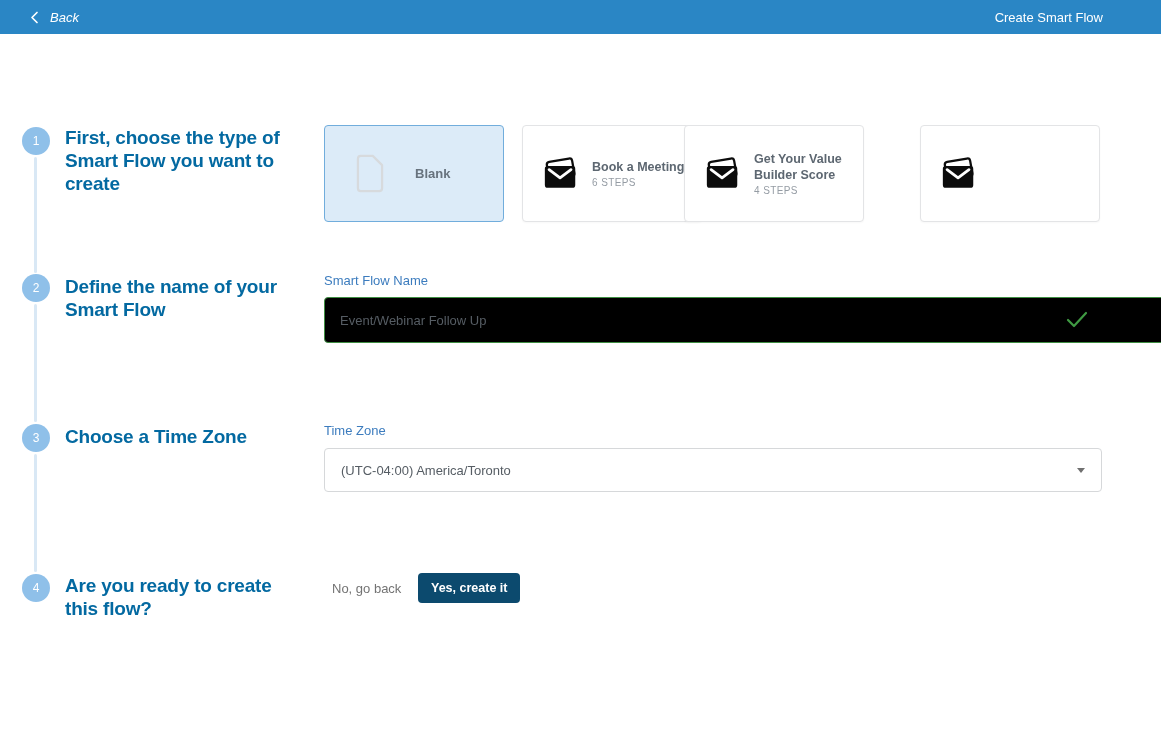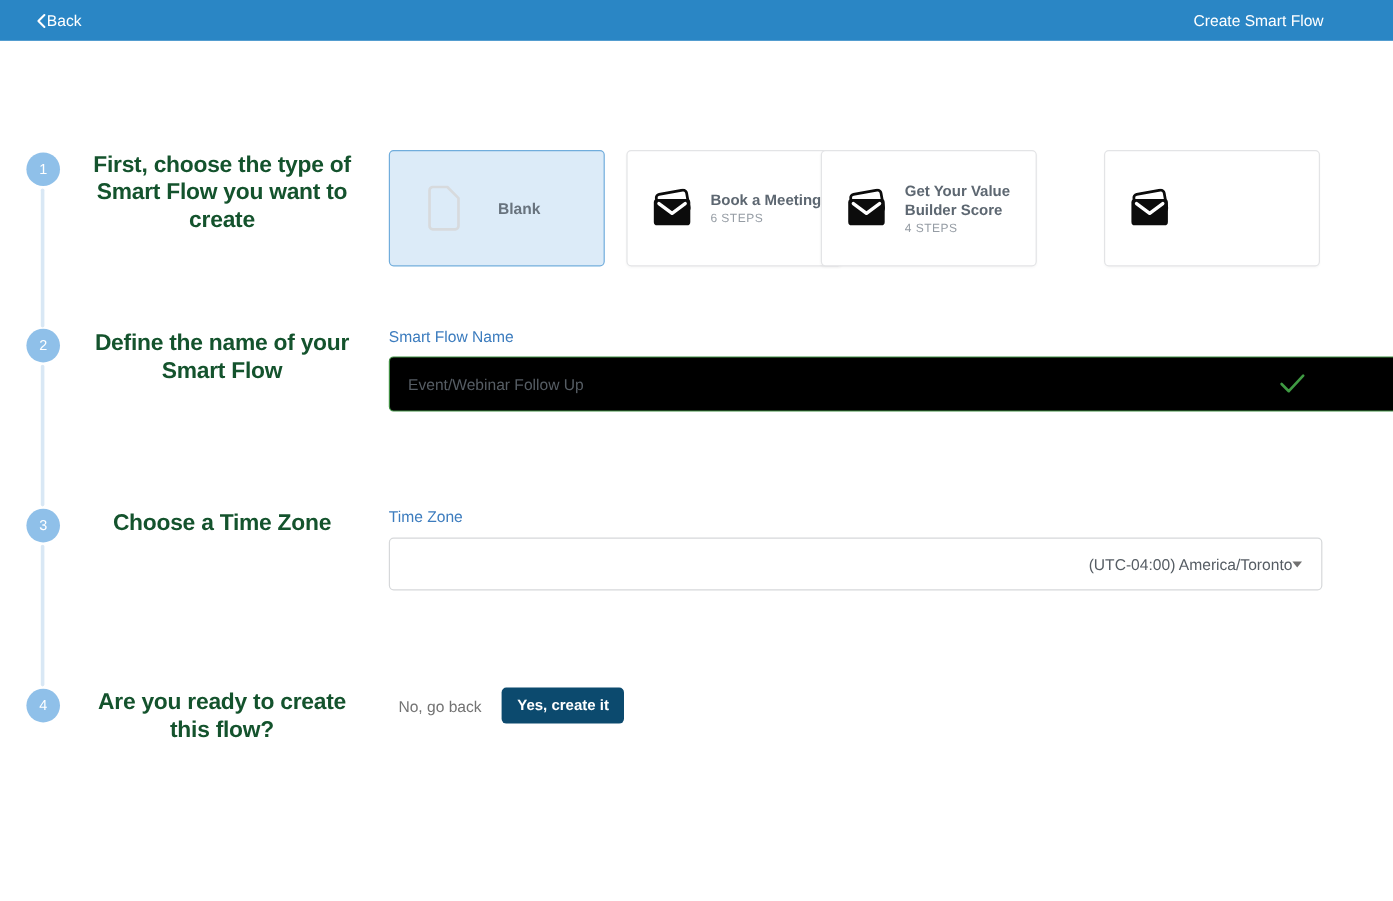--- a/index.html
+++ b/index.html
@@ -3,31 +3,31 @@
 <meta charset="utf-8">
 <style>
   html,body{margin:0;padding:0;background:#fff;}
   body{font-family:"Liberation Sans", sans-serif;}
   .screen{position:relative;width:1161px;height:751px;background:#ffffff;overflow:hidden;}
 
   
   .topbar{position:absolute;top:0;left:0;width:1161px;height:34px;background:#2a86c5;
           box-sizing:border-box;display:flex;align-items:center;justify-content:space-between;
           padding:0 58px 0 30px;color:#fff;font-size:13px;}
-  .back-btn{display:flex;align-items:center;cursor:pointer;}
+  .back-btn{display:flex;align-items:center;gap:11px;cursor:pointer;font-style:italic;}
   .topbar-title{font-size:13px;color:#fff;}
 
   
   .step-circle{position:absolute;left:22px;width:28px;height:28px;border-radius:50%;
                background:#8fc0e9;color:#fff;font-size:12px;display:flex;align-items:center;justify-content:center;}
   .c1{top:127px}.c2{top:274px}.c3{top:424px}.c4{top:574px}
   .connector{position:absolute;left:34px;width:3px;background:#d9e8f5;border-radius:2px;}
   .k1{top:157px;height:116px}.k2{top:304px;height:118px}.k3{top:454px;height:118px}
   .step-heading{position:absolute;left:65px;width:240px;font-size:19px;line-height:23px;
-                font-weight:700;color:#14532d;letter-spacing:-0.2px;text-align:center;}
+                font-weight:700;color:#0369a1;letter-spacing:-0.2px;}
   .h1{top:126px}.h2{top:275px}.h3{top:425px}.h4{top:574px}
 
   
   .card{position:absolute;top:125px;width:180px;height:97px;box-sizing:border-box;background:#fff;
         border:1px solid #e3e4e6;border-radius:4px;display:flex;align-items:center;cursor:pointer;
         box-shadow:0 1px 2px rgba(0,0,0,0.03);}
   .card.selected{background:#dcebf8;border:1px solid #71addc;box-shadow:none;}
   .p1{left:324px}.p2{left:522px}.p3{left:684px}.p4{left:920px}
   .card-inner{display:flex;align-items:center;gap:12px;padding:0 2px 0 19px;}
   .p1 .card-inner{padding-left:30px;gap:30px;}
@@ -39,21 +39,21 @@
 
   
   .field-label{position:absolute;left:324px;font-size:13px;color:#3c7cbe;}
   .l1{top:273px}.l2{top:423px}
   .name-input{position:absolute;left:324px;top:297px;width:868px;height:46px;box-sizing:border-box;
               border:1px solid #3f8e43;border-radius:4px;background:#000000;outline:none;
               padding:0 44px 0 15px;font-size:13px;color:#565d64;font-family:"Liberation Sans",sans-serif;}
   .check-wrap{position:absolute;left:1066px;top:311px;width:22px;height:18px;}
   .select-box{position:absolute;left:324px;top:448px;width:778px;height:44px;box-sizing:border-box;
               border:1px solid #d6d8da;border-radius:4px;background:#fff;display:flex;align-items:center;
-              justify-content:flex-end;padding:0 16px;font-size:13px;color:#565d64;cursor:pointer;}
+              justify-content:space-between;padding:0 16px;font-size:13px;color:#565d64;cursor:pointer;}
   .caret{width:0;height:0;border-left:4.5px solid transparent;border-right:4.5px solid transparent;
          border-top:5.5px solid #707070;}
 
   
   .link-goback{position:absolute;left:332px;top:581px;font-size:13px;color:#737373;cursor:pointer;}
   .btn-create{position:absolute;left:418px;top:573px;height:30px;padding:0 13px;background:#0c4a6e;
               color:#fff;border:none;border-radius:4px;font-size:12.5px;font-weight:700;
               font-family:"Liberation Sans",sans-serif;cursor:pointer;}
 </style>
 </head>

